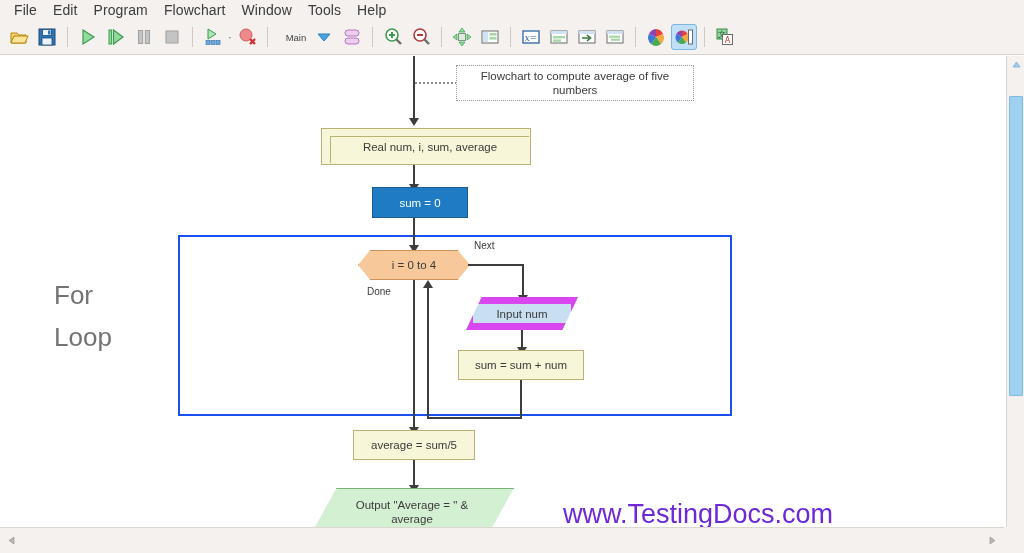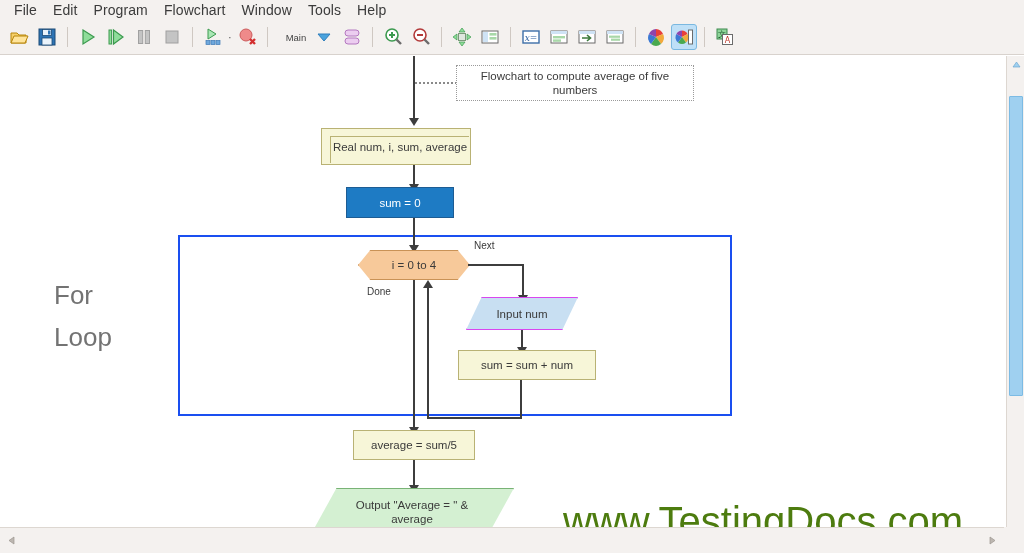--- a/index.html
+++ b/index.html
@@ -91,21 +91,21 @@
   
   .process-sel{border:1px solid #1d5c93;background:#1e7bc4;}
   .process-sel .node-txt{color:#ffffff;}
   
   .hexagon{
     background:#f7c99a;border:1px solid #c99256;
     clip-path:polygon(11% 0,89% 0,100% 50%,89% 100%,11% 100%,0 50%);
   }
   
   .io-in{
-    background:#c8dff2;border:1px solid #d946ef;
+    background:#c8dff2;border:7px solid #d946ef;
     clip-path:polygon(14% 0,100% 0,86% 100%,0 100%);
   }
   
   .io-out{
     background:#d4f0d2;border:1px solid #79b376;
     clip-path:polygon(13% 0,100% 0,87% 100%,0 100%);
   }
   
   .loop-frame{position:absolute;border:2px solid #1a4ff0;box-sizing:border-box;background:transparent;}
 
@@ -115,21 +115,21 @@
   .line-dot{position:absolute;height:0;border-top:2px dotted #8a8a8a;}
   .arrow-d{position:absolute;width:0;height:0;
     border-left:5px solid transparent;border-right:5px solid transparent;
     border-top:8px solid #3d3d3d;}
   .arrow-u{position:absolute;width:0;height:0;
     border-left:5px solid transparent;border-right:5px solid transparent;
     border-bottom:8px solid #3d3d3d;}
 
   .edge-label{position:absolute;font-size:10px;color:#3a3a3a;}
   .group-label{position:absolute;font-size:26px;color:#737373;line-height:42px;}
-  .watermark{position:absolute;font-size:40px;color:#4d7c0f;white-space:nowrap;}
+  .watermark{position:absolute;font-size:27px;color:#6d28d9;white-space:nowrap;}
 </style>
 </head>
 <body>
 
 <div id="app">
 
   <div class="menubar">
     <div class="menu-item">File</div>
     <div class="menu-item">Edit</div>
     <div class="menu-item">Program</div>
@@ -334,29 +334,29 @@
 
     <div class="line-v" style="left:413px;top:0px;height:62px;"></div>
     <div class="arrow-d" style="left:409px;top:62px;"></div>
 
     <div class="line-dot" style="left:415px;top:26px;width:42px;"></div>
 
     <div class="node comment" style="left:456px;top:9px;width:238px;height:36px;">
       <span class="node-txt">Flowchart to compute average of five numbers</span>
     </div>
 
-    <div class="node declare-outer" style="left:321px;top:72px;width:150px;height:37px;">
+    <div class="node declare-outer" style="left:321px;top:72px;width:210px;height:37px;">
       <div class="declare-inner"></div>
       <span class="node-txt" style="position:relative;left:4px;">Real num, i, sum, average</span>
     </div>
 
     <div class="line-v" style="left:413px;top:109px;height:20px;"></div>
     <div class="arrow-d" style="left:409px;top:128px;"></div>
 
-    <div class="node process-sel" style="left:346px;top:131px;width:108px;height:31px;">
+    <div class="node process-sel" style="left:372px;top:131px;width:96px;height:31px;">
       <span class="node-txt">sum = 0</span>
     </div>
 
     <div class="line-v" style="left:413px;top:162px;height:28px;"></div>
     <div class="arrow-d" style="left:409px;top:189px;"></div>
 
     <div class="node hexagon" style="left:358px;top:194px;width:112px;height:30px;">
       <span class="node-txt">i = 0 to 4</span>
     </div>
 
@@ -368,21 +368,21 @@
     <div class="line-v" style="left:522px;top:208px;height:32px;"></div>
     <div class="arrow-d" style="left:518px;top:239px;"></div>
 
     <div class="node io-in" style="left:466px;top:241px;width:112px;height:33px;">
       <span class="node-txt">Input num</span>
     </div>
 
     <div class="line-v" style="left:521px;top:274px;height:18px;"></div>
     <div class="arrow-d" style="left:517px;top:291px;"></div>
 
-    <div class="node process" style="left:458px;top:294px;width:138px;height:30px;">
+    <div class="node process" style="left:458px;top:294px;width:126px;height:30px;">
       <span class="node-txt">sum = sum + num</span>
     </div>
 
     <div class="line-v" style="left:520px;top:324px;height:39px;"></div>
     <div class="line-h" style="left:427px;top:361px;width:95px;"></div>
     <div class="line-v" style="left:427px;top:232px;height:130px;"></div>
     <div class="arrow-u" style="left:423px;top:224px;"></div>
 
     <div class="line-v" style="left:413px;top:224px;height:148px;"></div>
     <div class="arrow-d" style="left:409px;top:371px;"></div>

